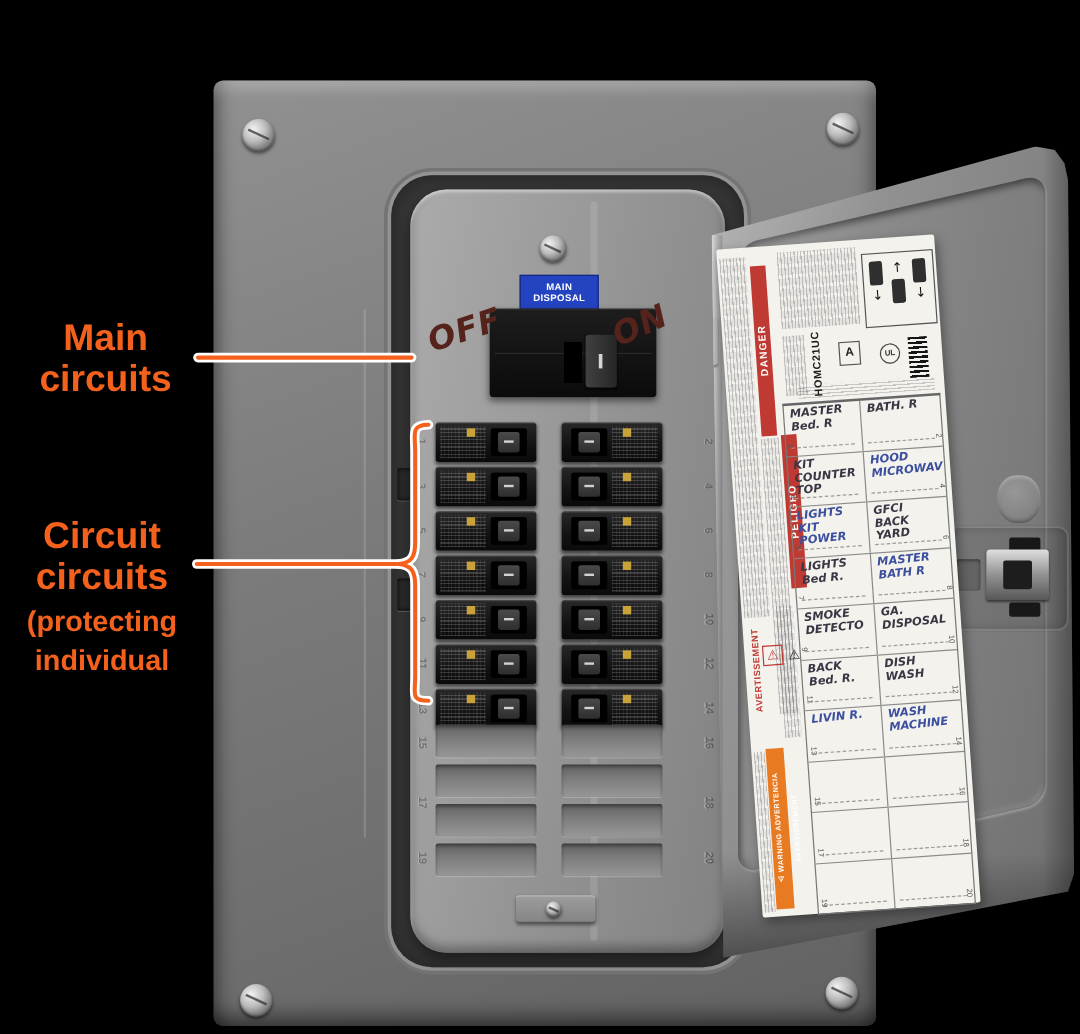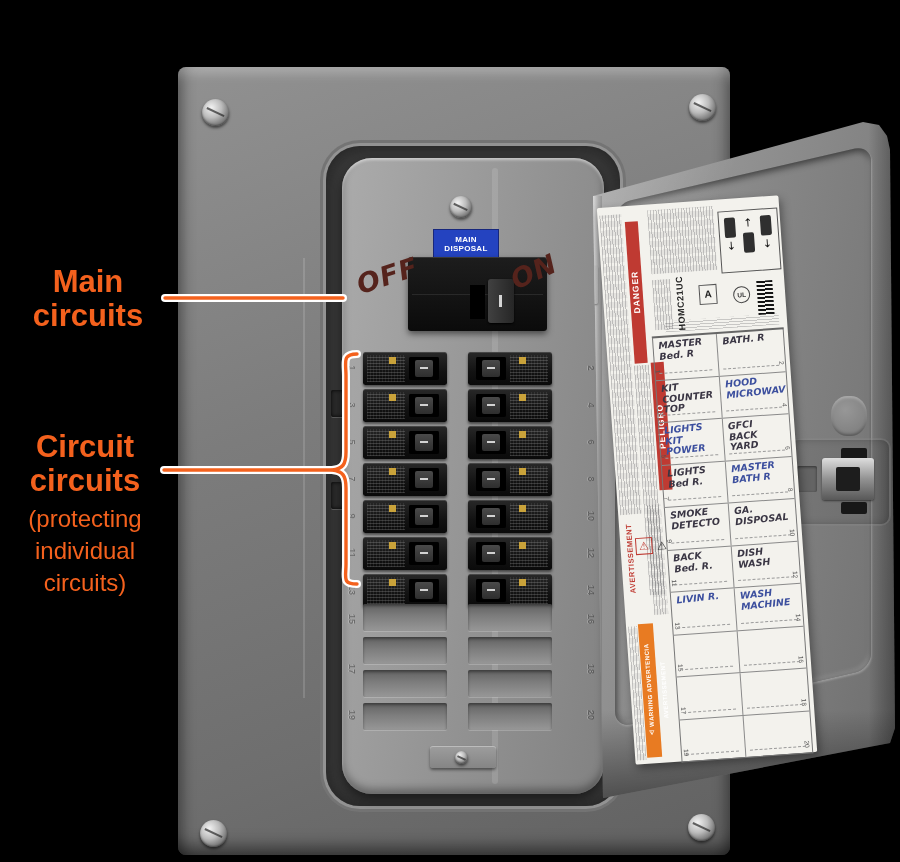--- a/index.html
+++ b/index.html
@@ -3,21 +3,21 @@
 <meta charset="utf-8">
 <style>
   html,body{margin:0;padding:0;background:#000;width:900px;height:862px;overflow:hidden;
     font-family:"Liberation Sans",sans-serif;}
   #scene{position:relative;width:900px;height:862px;background:#000;}
   .abs{position:absolute;}
 
   
   .title{left:0;top:8px;width:900px;text-align:center;font-size:31px;font-weight:bold;letter-spacing:-.5px;}
   .ann{text-align:center;font-weight:bold;line-height:34px;font-size:31px;}
-  .ann-sub{text-align:center;font-weight:normal;line-height:32px;font-size:24px;}
+  .ann-sub{text-align:center;font-weight:bold;line-height:32px;font-size:24px;}
 
   
   .box{left:178px;top:67px;width:552px;height:788px;border-radius:8px;
     background:linear-gradient(160deg,#919191,#7c7c7c 40%,#6e6e6e 75%,#616161);
     box-shadow:inset 0 16px 12px -10px rgba(255,255,255,.28),
                inset 0 -20px 16px -12px rgba(0,0,0,.5),
                inset 16px 0 14px -12px rgba(0,0,0,.42),
                inset -16px 0 14px -12px rgba(0,0,0,.38);}
   .screw{border-radius:50%;
     background:radial-gradient(circle at 35% 32%,#f2f2f2,#bcbcbc 40%,#8c8c8c 62%,#4d4d4d);
@@ -501,21 +501,20 @@
     <path d="M7,10 H185" stroke="#f4611d" stroke-width="3.4" fill="none" stroke-linecap="round"></path>
   </svg>
 
   <div class="abs ann" style="left:2px;top:430px;width:166px;color:#f4611d;">
     <div>Circuit</div>
     <div>circuits</div>
   </div>
   <div class="abs ann-sub" style="left:2px;top:503px;width:166px;color:#f4611d;">
     <div>(protecting</div>
     <div>individual</div>
-    <div>circuits)</div>
   </div>
   <svg class="abs" style="left:150px;top:340px;" width="230" height="260" viewBox="0 0 230 260">
     <g fill="none" stroke-linecap="round" stroke-linejoin="round">
       <path d="M14,130 H181" stroke="#ffffff" stroke-width="8"></path>
       <path d="M207,14 C192,14 196,22 196,36 L196,112 C196,124 193,129 182,130 C193,131 196,136 196,148 L196,224 C196,238 192,244 207,244" stroke="#ffffff" stroke-width="8"></path>
       <path d="M14,130 H181" stroke="#f4611d" stroke-width="3.4"></path>
       <path d="M207,14 C192,14 196,22 196,36 L196,112 C196,124 193,129 182,130 C193,131 196,136 196,148 L196,224 C196,238 192,244 207,244" stroke="#f4611d" stroke-width="3.4"></path>
     </g>
   </svg>
 

